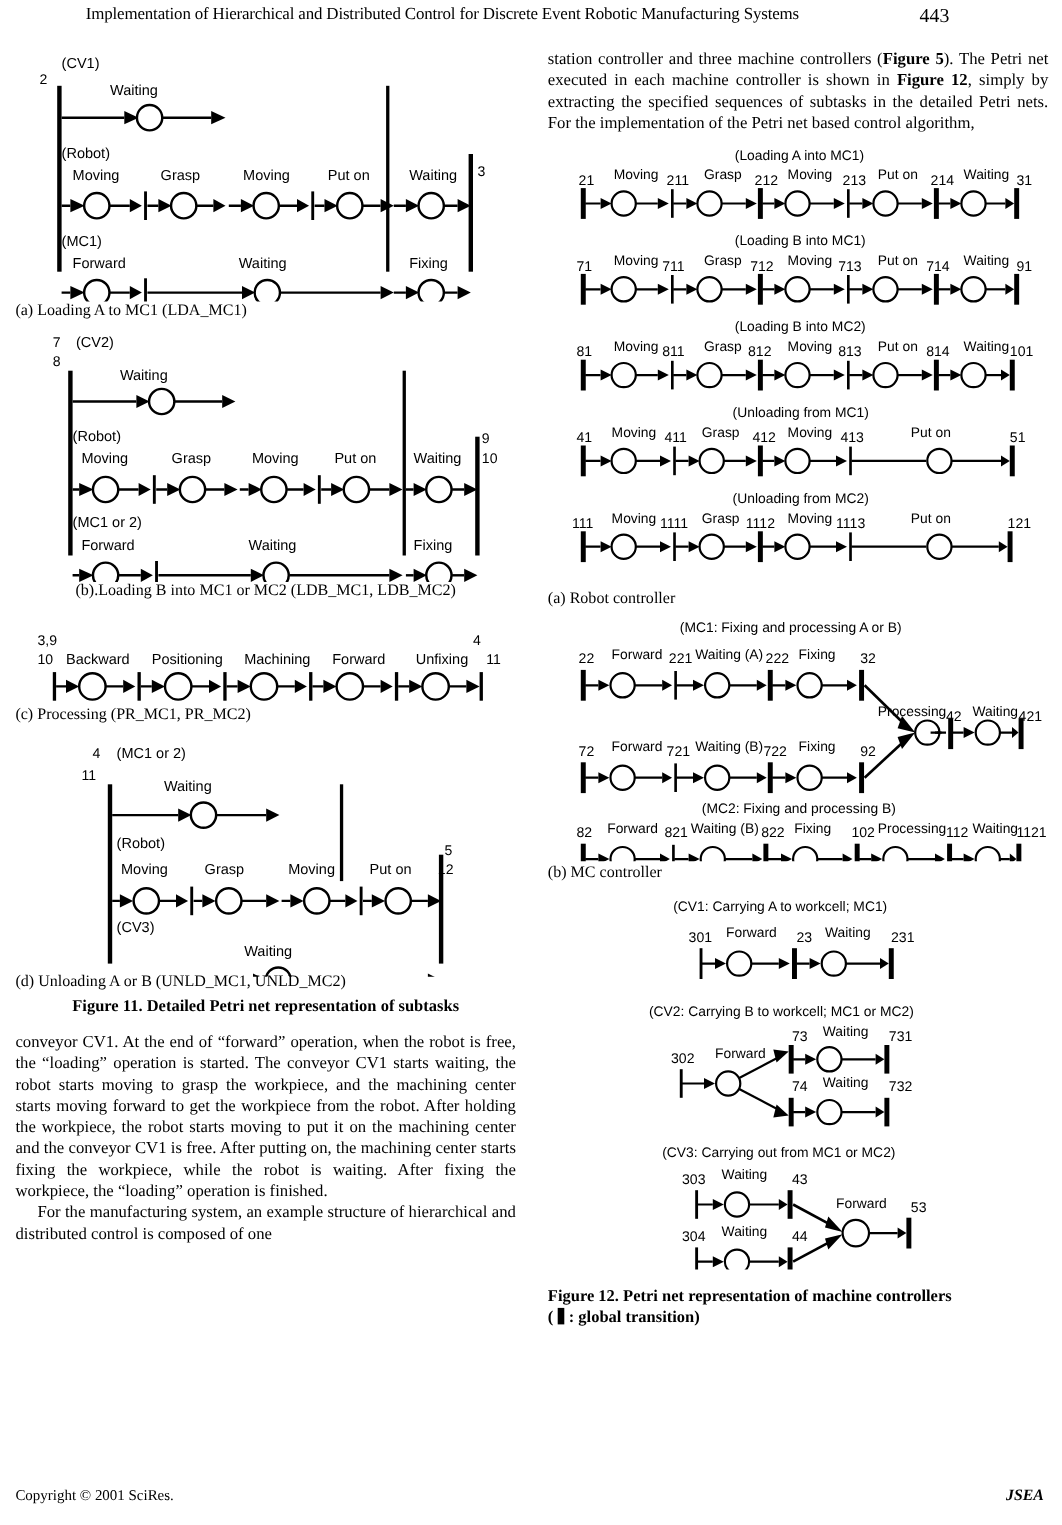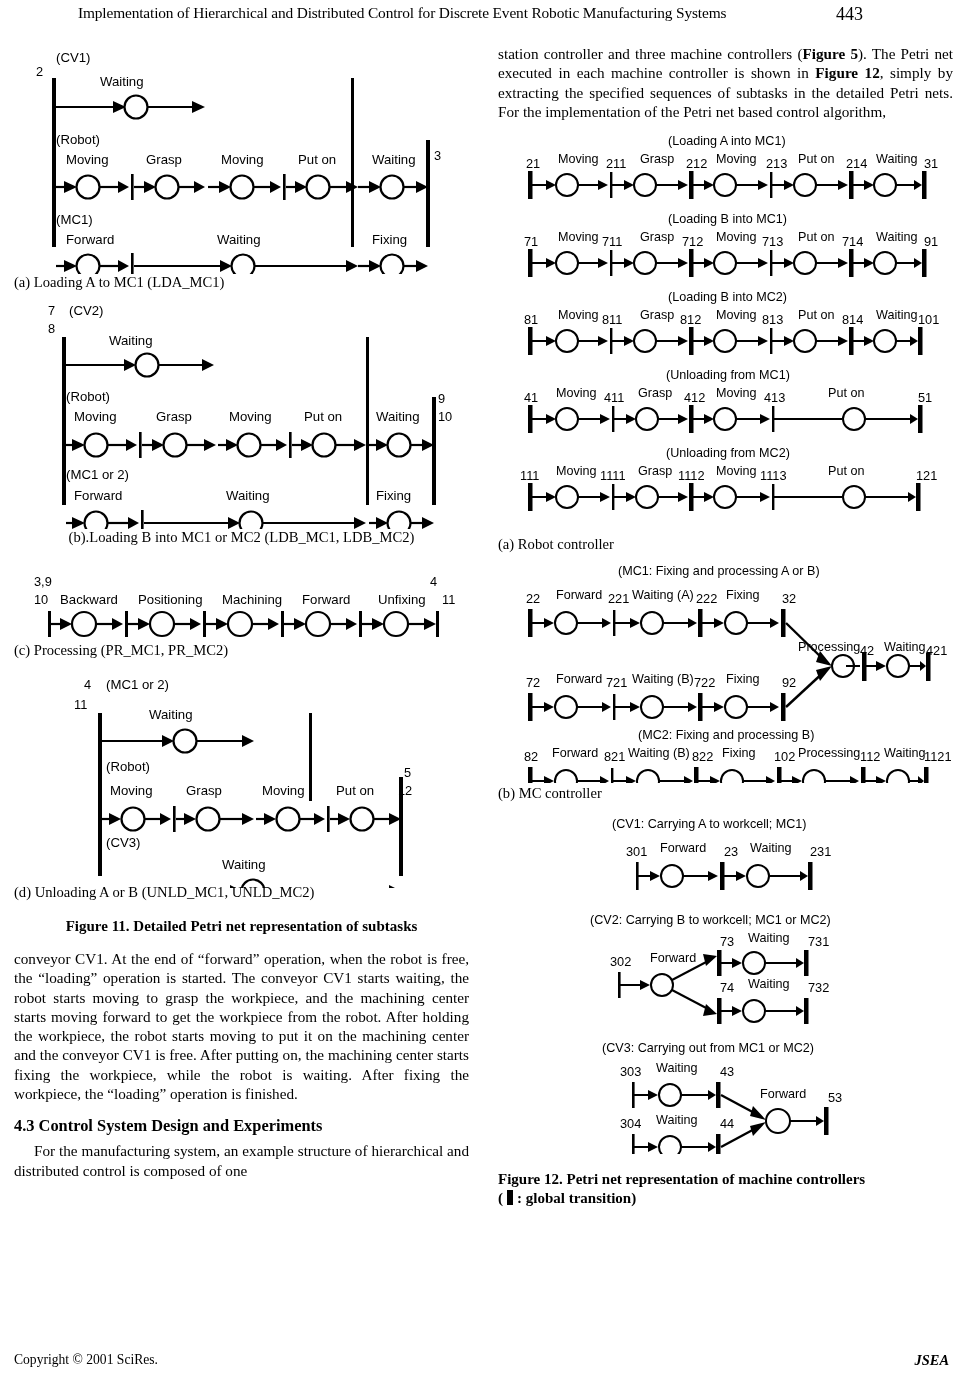--- a/index.html
+++ b/index.html
@@ -342,24 +342,23 @@
       <text class="lbl" x="208" y="196">Waiting</text>
       <line x1="88" y1="218" x2="216" y2="218" stroke="#000" stroke-width="2.2"></line>
       <polygon points="216,212 228,218 216,224" fill="#000"></polygon>
       <circle cx="239" cy="218" r="11.5" fill="#fff" stroke="#000" stroke-width="2.2"></circle>
       <line x1="251" y1="218" x2="375" y2="218" stroke="#000" stroke-width="2.2"></line>
       <polygon points="375,212 387,218 375,224" fill="#000"></polygon>
     </svg>
     <div class="subcap" style="margin-top:-4px;">(d) Unloading A or B (UNLD_MC1, UNLD_MC2)</div>
   </div>
 
-  <div class="figcap" style="margin-top:16px;">Figure 11. Detailed Petri net representation of subtasks</div>
+  <div class="figcap" style="margin-top:5px;">Figure 11. Detailed Petri net representation of subtasks</div>
 
   <p class="body" style="margin-top:13px;">conveyor CV1. At the end of “forward” operation, when the robot is free, the “loading” operation is started. The conveyor CV1 starts waiting, the robot starts moving to grasp the workpiece, and the machining center starts moving forward to get the workpiece from the robot. After holding the workpiece, the robot starts moving to put it on the machining center and the conveyor CV1 is free. After putting on, the machining center starts fixing the workpiece, while the robot is waiting. After fixing the workpiece, the “loading” operation is finished.</p>
-  <h4 class="sect">4.3 Control System Design and Experiments</h4>
   <p class="body indent">For the manufacturing system, an example structure of hierarchical and distributed control is composed of one</p>
 </div>
 
 <div class="col-right">
 
   <p class="body">station controller and three machine controllers (<b>Figure 5</b>). The Petri net executed in each machine controller is shown in <b>Figure 12</b>, simply by extracting the specified sequences of subtasks in the detailed Petri nets. For the implementation of the Petri net based control algorithm,</p>
 
   <div class="figblock" style="margin-top:12px;">
     <svg class="pn" width="455" height="390" viewBox="0 0 455 390">
 

